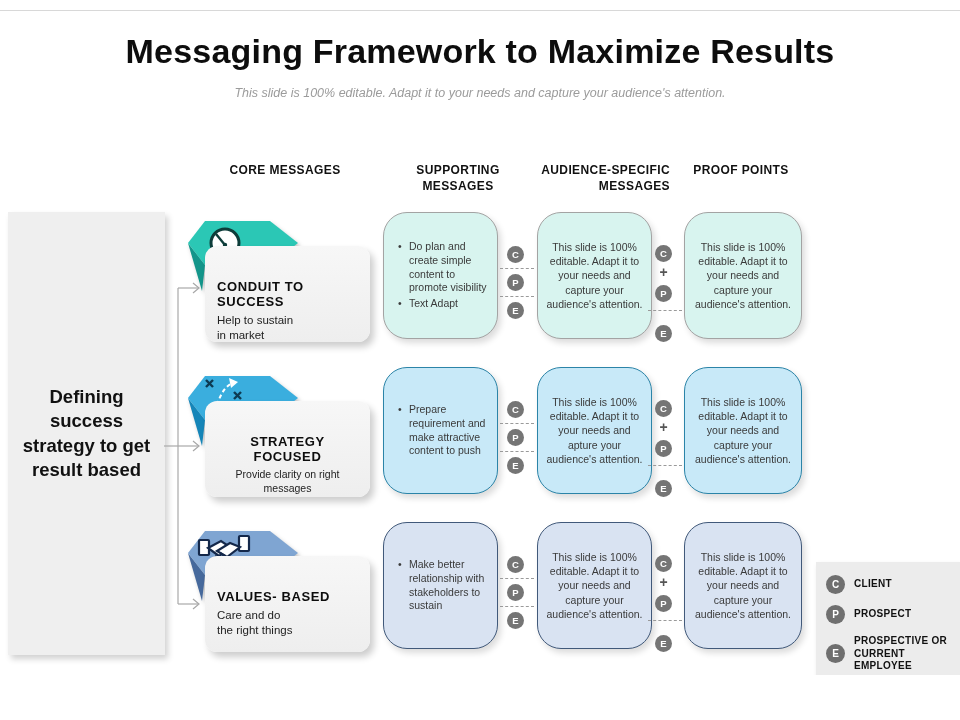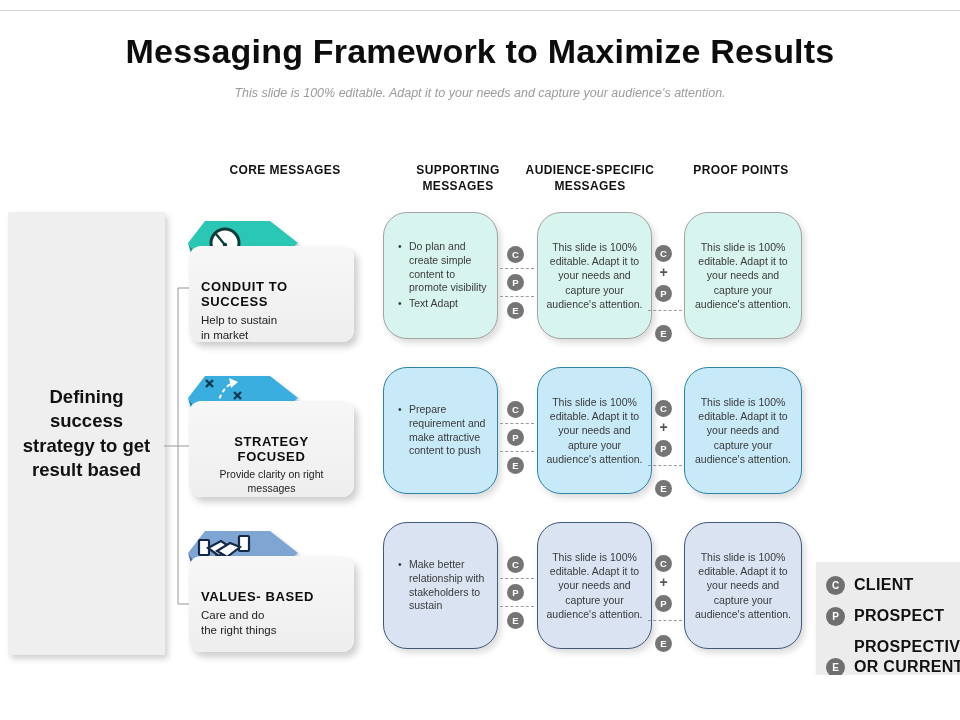--- a/index.html
+++ b/index.html
@@ -9,30 +9,30 @@
 
   .title{position:absolute;top:32px;left:0;width:960px;text-align:center;
          font-size:34px;font-weight:bold;color:#0d0d0d;letter-spacing:.2px;}
   .subtitle{position:absolute;top:86px;left:0;width:960px;text-align:center;
             font-style:italic;font-size:12.5px;color:#9b9b9b;}
 
   .colhead{position:absolute;top:162px;text-align:center;font-size:12px;font-weight:bold;
            color:#111;letter-spacing:.4px;line-height:1.35;}
   .ch1{left:220px;width:130px;}
   .ch2{left:393px;width:130px;}
-  .ch3{left:510px;width:160px;}
+  .ch3{left:510px;width:160px;text-align:right;}
   .ch4{left:686px;width:110px;}
 
   .sidebar{position:absolute;left:8px;top:212px;width:157px;height:443px;background:#efefef;
            box-shadow:3px 4px 6px rgba(0,0,0,.18);display:flex;align-items:center;justify-content:center;
            text-align:center;font-weight:bold;font-size:18.5px;line-height:1.3;color:#111;padding:0 6px;box-sizing:border-box;}
 
   .connector{position:absolute;left:160px;top:280px;}
 
-  .core-card{position:absolute;left:189px;width:165px;height:96px;background:linear-gradient(#f7f7f7,#eeeeee);
+  .core-card{position:absolute;left:205px;width:165px;height:96px;background:linear-gradient(#f7f7f7,#eeeeee);
              border-radius:12px;box-shadow:4px 5px 7px rgba(0,0,0,.2);padding:33px 12px 0 12px;box-sizing:border-box;}
   .cc1{top:246px;} .cc2{top:401px;text-align:center;} .cc3{top:556px;}
   .core-title{font-size:13px;font-weight:bold;letter-spacing:.6px;color:#0d0d0d;margin-bottom:4px;}
   .core-sub{font-size:11.5px;color:#222;line-height:1.3;white-space:pre-line;}
   .core-sub.small{font-size:10.5px;}
 
   .banner{position:absolute;left:185px;filter:drop-shadow(2px 3px 2px rgba(0,0,0,.25));}
   .bn1{top:220px;} .bn2{top:375px;} .bn3{top:530px;}
 
   .msgbox{position:absolute;width:115px;height:127px;border-radius:24px;box-sizing:border-box;
@@ -53,21 +53,21 @@
       font-size:9.5px;font-weight:bold;display:flex;align-items:center;justify-content:center;z-index:3;}
   .dash{position:absolute;width:34px;height:0;border-top:1.5px dashed #9a9a9a;z-index:1;}
   .plus{position:absolute;width:17px;text-align:center;color:#555;font-size:14px;font-weight:bold;z-index:3;}
 
   .legend{position:absolute;left:816px;top:562px;width:144px;height:128px;background:#ececec;
           box-shadow:2px 3px 5px rgba(0,0,0,.15);padding:13px 8px 8px 10px;box-sizing:border-box;
           display:flex;flex-direction:column;gap:11px;}
   .legend-item{display:flex;align-items:center;gap:9px;}
   .legend-key{width:19px;height:19px;min-width:19px;border-radius:50%;background:#6f6f6f;color:#fff;
               font-size:10px;font-weight:bold;display:flex;align-items:center;justify-content:center;}
-  .legend-label{font-size:16px;font-weight:bold;color:#111;line-height:1.25;letter-spacing:.3px;}
+  .legend-label{font-size:10px;font-weight:bold;color:#111;line-height:1.25;letter-spacing:.3px;}
 </style>
 </head>
 <body>
 
 <div class="slide">
   <div class="topline"></div>
   <div class="title">Messaging Framework to Maximize Results</div>
   <div class="subtitle">This slide is 100% editable. Adapt it to your needs and capture your audience's attention.</div>
 
   <div class="colhead ch1">CORE MESSAGES</div>

